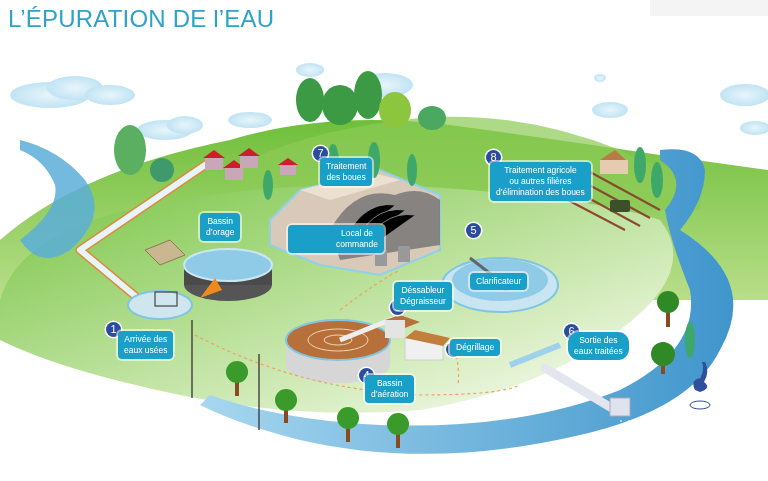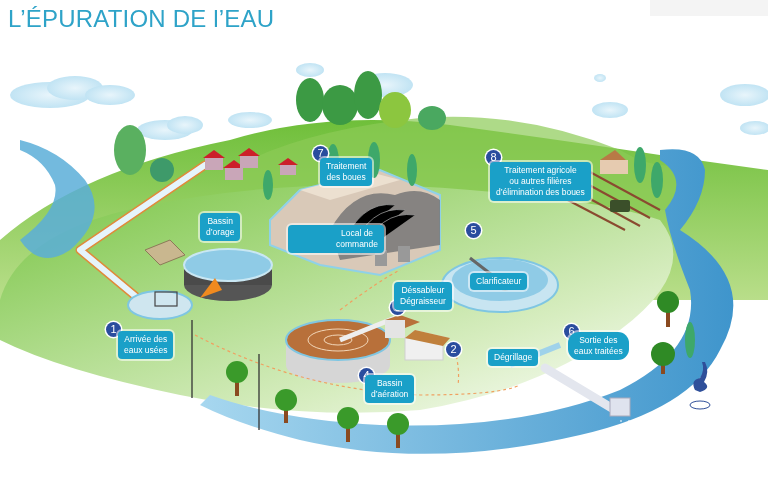--- a/index.html
+++ b/index.html
@@ -195,21 +195,21 @@
 <div class="label" style="left:200px;top:213px;white-space:pre-line;">Bassin
 d’orage</div>
 <div class="label" style="left:288px;top:225px;white-space:pre-line;padding-left:48px;">Local de
 commande</div>
 
 <div class="num" style="left:106px;top:322px;">1</div>
 <div class="label" style="left:118px;top:331px;white-space:pre-line;">Arrivée des
 eaux usées</div>
 
 <div class="num" style="left:446px;top:342px;">2</div>
-<div class="label" style="left:450px;top:349px;margin-left:38px;">Dégrillage</div>
+<div class="label" style="left:450px;top:339px;">Dégrillage</div>
 
 <div class="num" style="left:390px;top:300px;">3</div>
 <div class="label" style="left:394px;top:282px;white-space:pre-line;">Déssableur
 Dégraisseur</div>
 
 <div class="num" style="left:359px;top:368px;">4</div>
 <div class="label" style="left:365px;top:375px;white-space:pre-line;">Bassin
 d’aération</div>
 
 <div class="num" style="left:466px;top:223px;">5</div>

